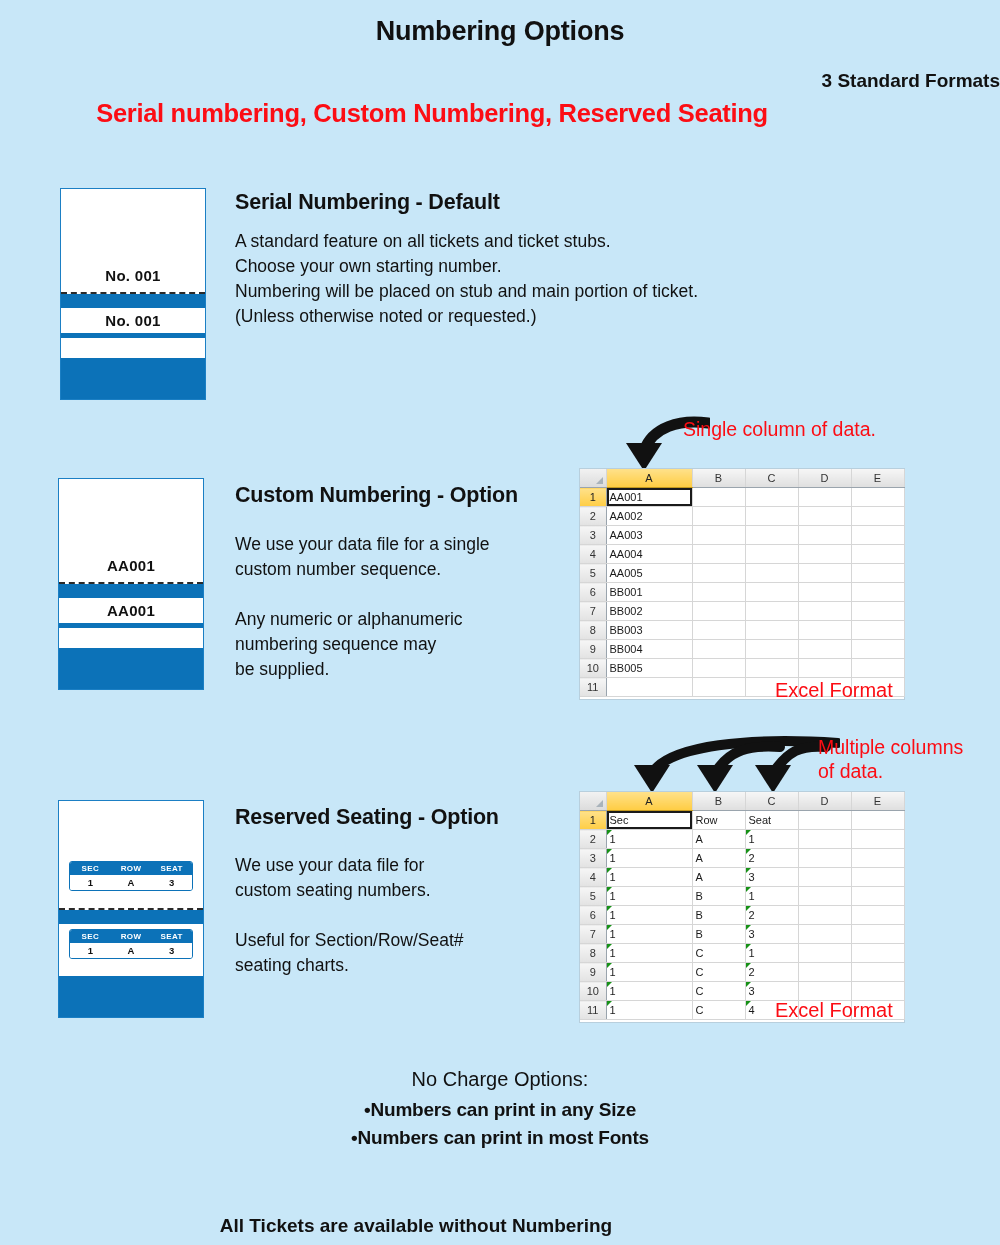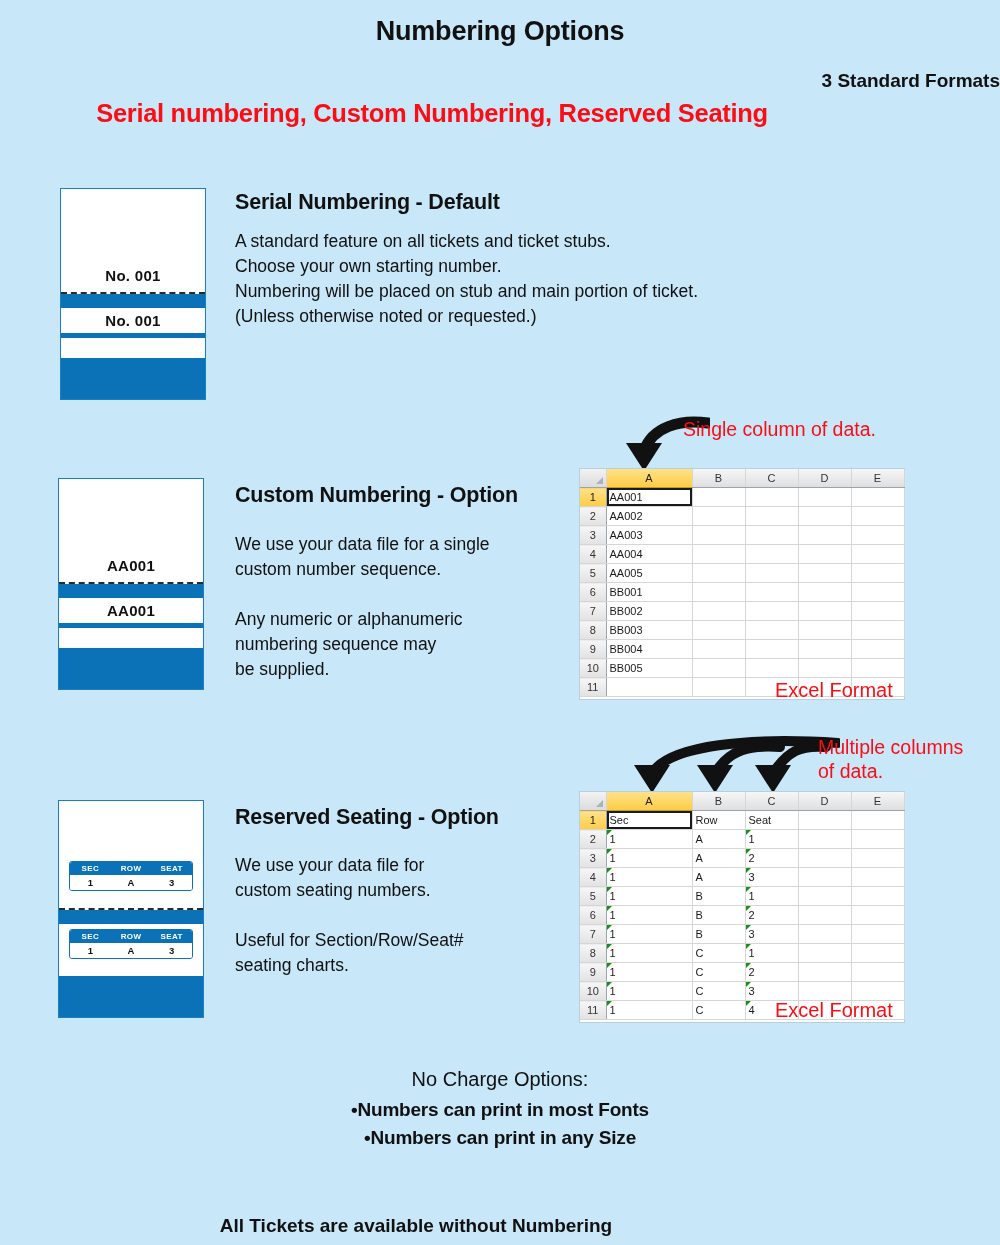--- a/index.html
+++ b/index.html
@@ -552,16 +552,16 @@
         <td></td>
         <td></td>
       </tr>
     </tbody>
   </table>
 </div>
 <div class="excel-tag" style="left:775px; top:999px;">Excel Format</div>
 
 <div class="foot-head" style="top:1068px;">No Charge Options:</div>
 <div class="bullets" style="top:1096px;">
+  <div class="bl">•Numbers can print in any Size</div>
   <div class="bl">•Numbers can print in most Fonts</div>
-  <div class="bl">•Numbers can print in any Size</div>
 </div>
 <div class="foot-note" style="top:1215px;">All Tickets are available without Numbering</div>
 
 </body></html>

